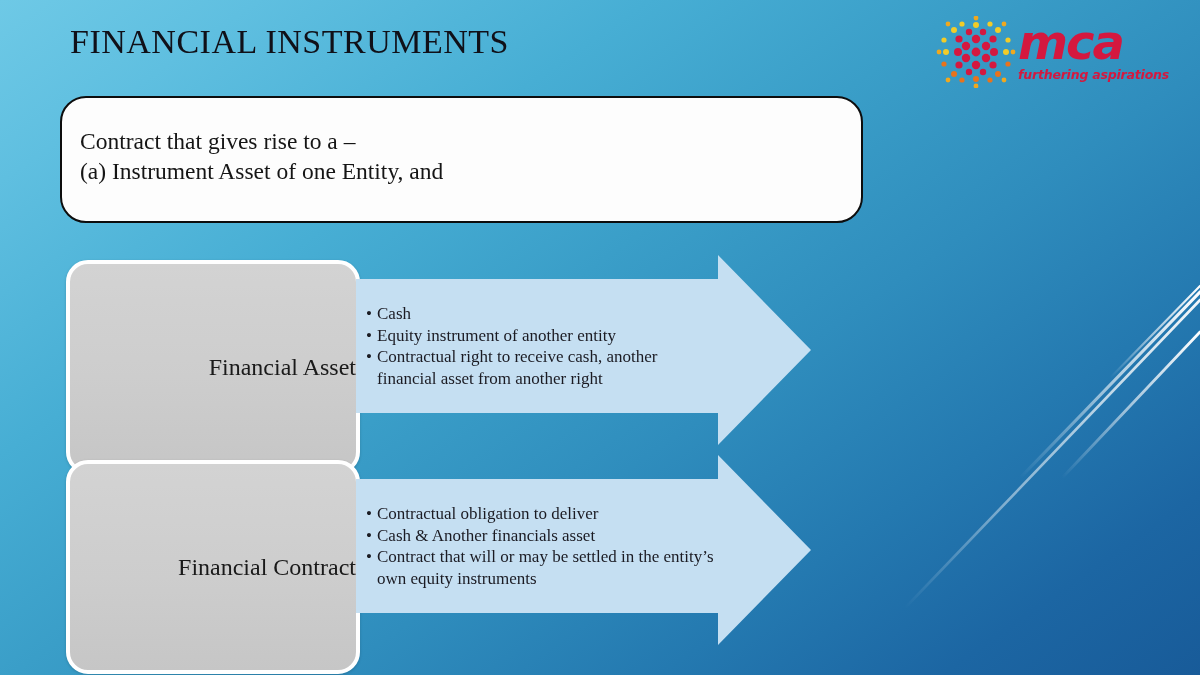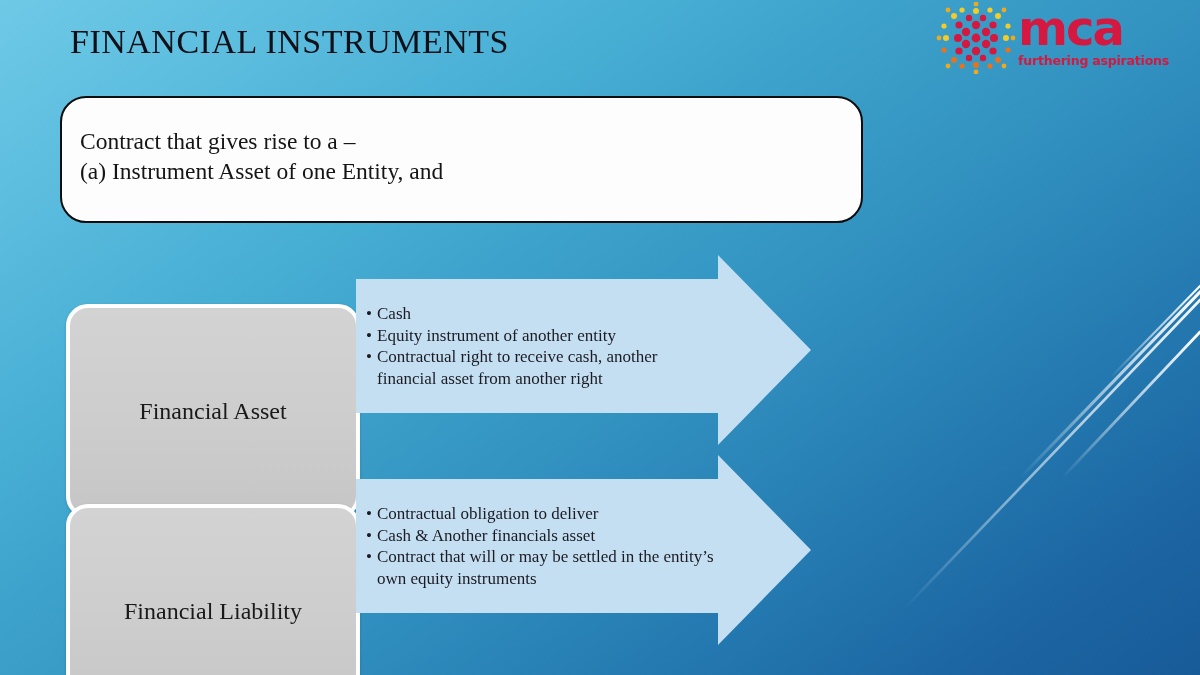--- a/index.html
+++ b/index.html
@@ -44,23 +44,24 @@
     line-height: 1.15;
     color: #101018;
     letter-spacing: 0.5px;
     white-space: nowrap;
   }
 
   
   .logo {
     position: absolute;
     right: 8px;
-    top: 0;
+    top: 14px;
     width: 262px;
     height: 76px;
+    font-style: italic;
   }
   .logo-mark {
     position: absolute;
     left: 6px;
     top: 2px;
     width: 80px;
     height: 72px;
   }
   .logo-word {
     position: absolute;
@@ -114,23 +115,22 @@
     position: absolute;
     left: 66px;
     top: 5px;
     width: 294px;
     height: 214px;
     background: linear-gradient(180deg, #d3d3d3 0%, #cdcdcd 55%, #c6c6c6 100%);
     border: 4px solid #ffffff;
     border-radius: 22px;
     display: flex;
     align-items: center;
-    justify-content: center;
+    justify-content: flex-end;
     box-shadow: 0 1px 3px rgba(0,0,0,0.18);
-    margin-top: 44px;
   }
   .label-box-text {
     font-size: 24px;
     color: #1a1a1a;
   }
 
   .arrow-wrap {
     position: absolute;
     left: 356px;
     top: 0;
@@ -258,21 +258,21 @@
     </div>
     <div class="bullets">
       <div class="bullet">Cash</div>
       <div class="bullet">Equity instrument of another entity</div>
       <div class="bullet">Contractual right to receive cash, another financial asset from another right</div>
     </div>
   </div>
 
   <div class="row row-liability">
     <div class="label-box">
-      <span class="label-box-text">Financial Liability</span>
+      <span class="label-box-text">Financial Contract</span>
     </div>
     <div class="arrow-wrap">
       <svg width="460" height="190" viewBox="0 0 460 190">
         <polygon points="0,24 362,24 362,0 455,95 362,190 362,158 0,158" fill="#c5dff2"></polygon>
       </svg>
     </div>
     <div class="bullets">
       <div class="bullet">Contractual obligation to deliver</div>
       <div class="bullet">Cash &amp; Another financials asset</div>
       <div class="bullet">Contract that will or may be settled in the entity’s own equity instruments</div>

